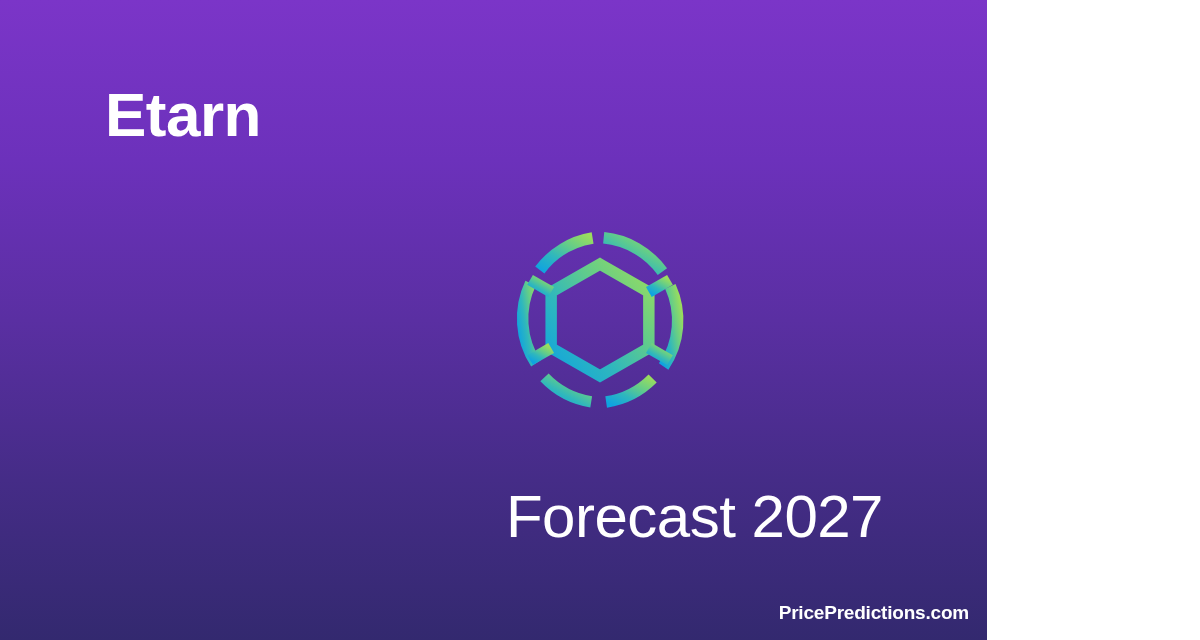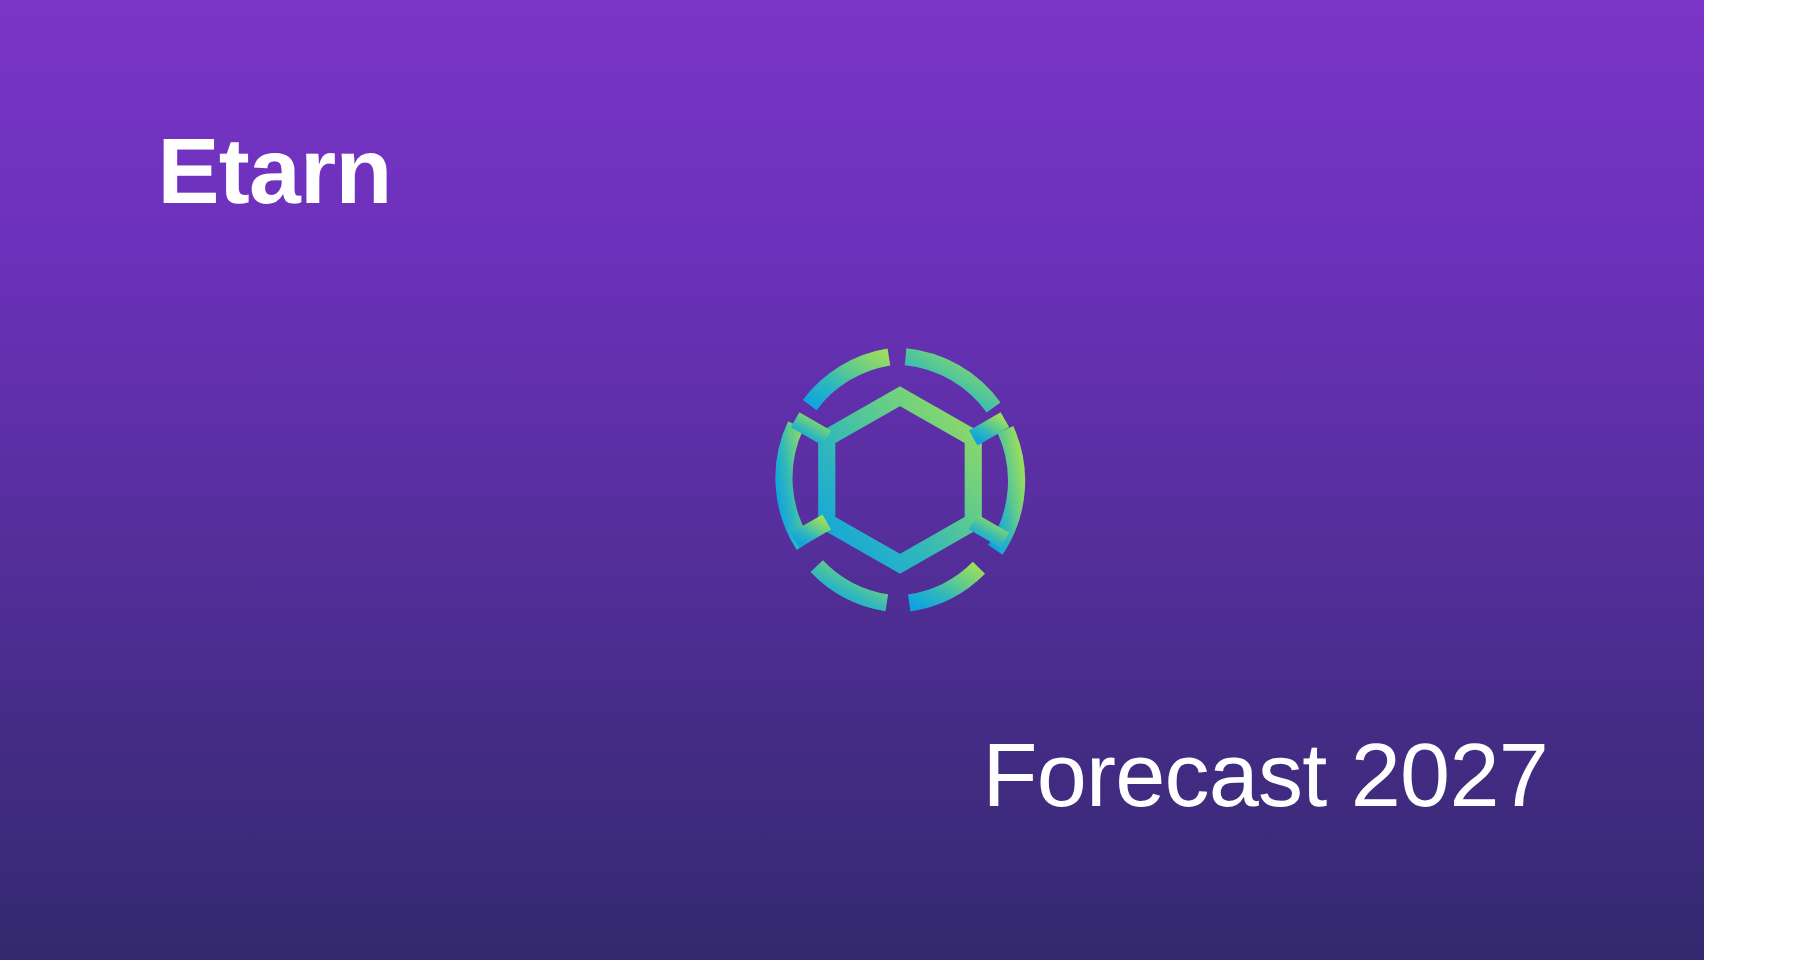--- a/index.html
+++ b/index.html
@@ -8,24 +8,25 @@
   }
   body {
     width: 1200px;
     height: 640px;
     overflow: hidden;
     font-family: "Liberation Sans", sans-serif;
   }
 
   #banner {
     position: relative;
-    width: 1136px;
+    width: 963px;
     height: 640px;
     background: linear-gradient(180deg, #7b35c8 0%, #6c31bb 25%, #5a2fa2 50%, #452c87 75%, #33296f 100%);
     overflow: hidden;
+    padding-left: 24px;
   }
 
   #coin-name {
     position: absolute;
     left: 105px;
     top: 84px;
     font-size: 62px;
     font-weight: bold;
     color: #ffffff;
     letter-spacing: -0.5px;
@@ -106,14 +107,15 @@
         <path d="M 155.5 131.8 L 179.5 145.6"></path>
         <path d="M 100 163.5 L 100 191.5"></path>
         <path d="M 44.5 131.8 L 20.5 145.6"></path>
         <path d="M 44.5 68.2 L 20.5 54.4"></path>
       </g>
     </svg>
   </div>
 
   <div id="forecast-title">Forecast 2027</div>
 
+  <div id="site-brand">PricePredictions.com</div>
 
 </div>
 
 </body></html>

